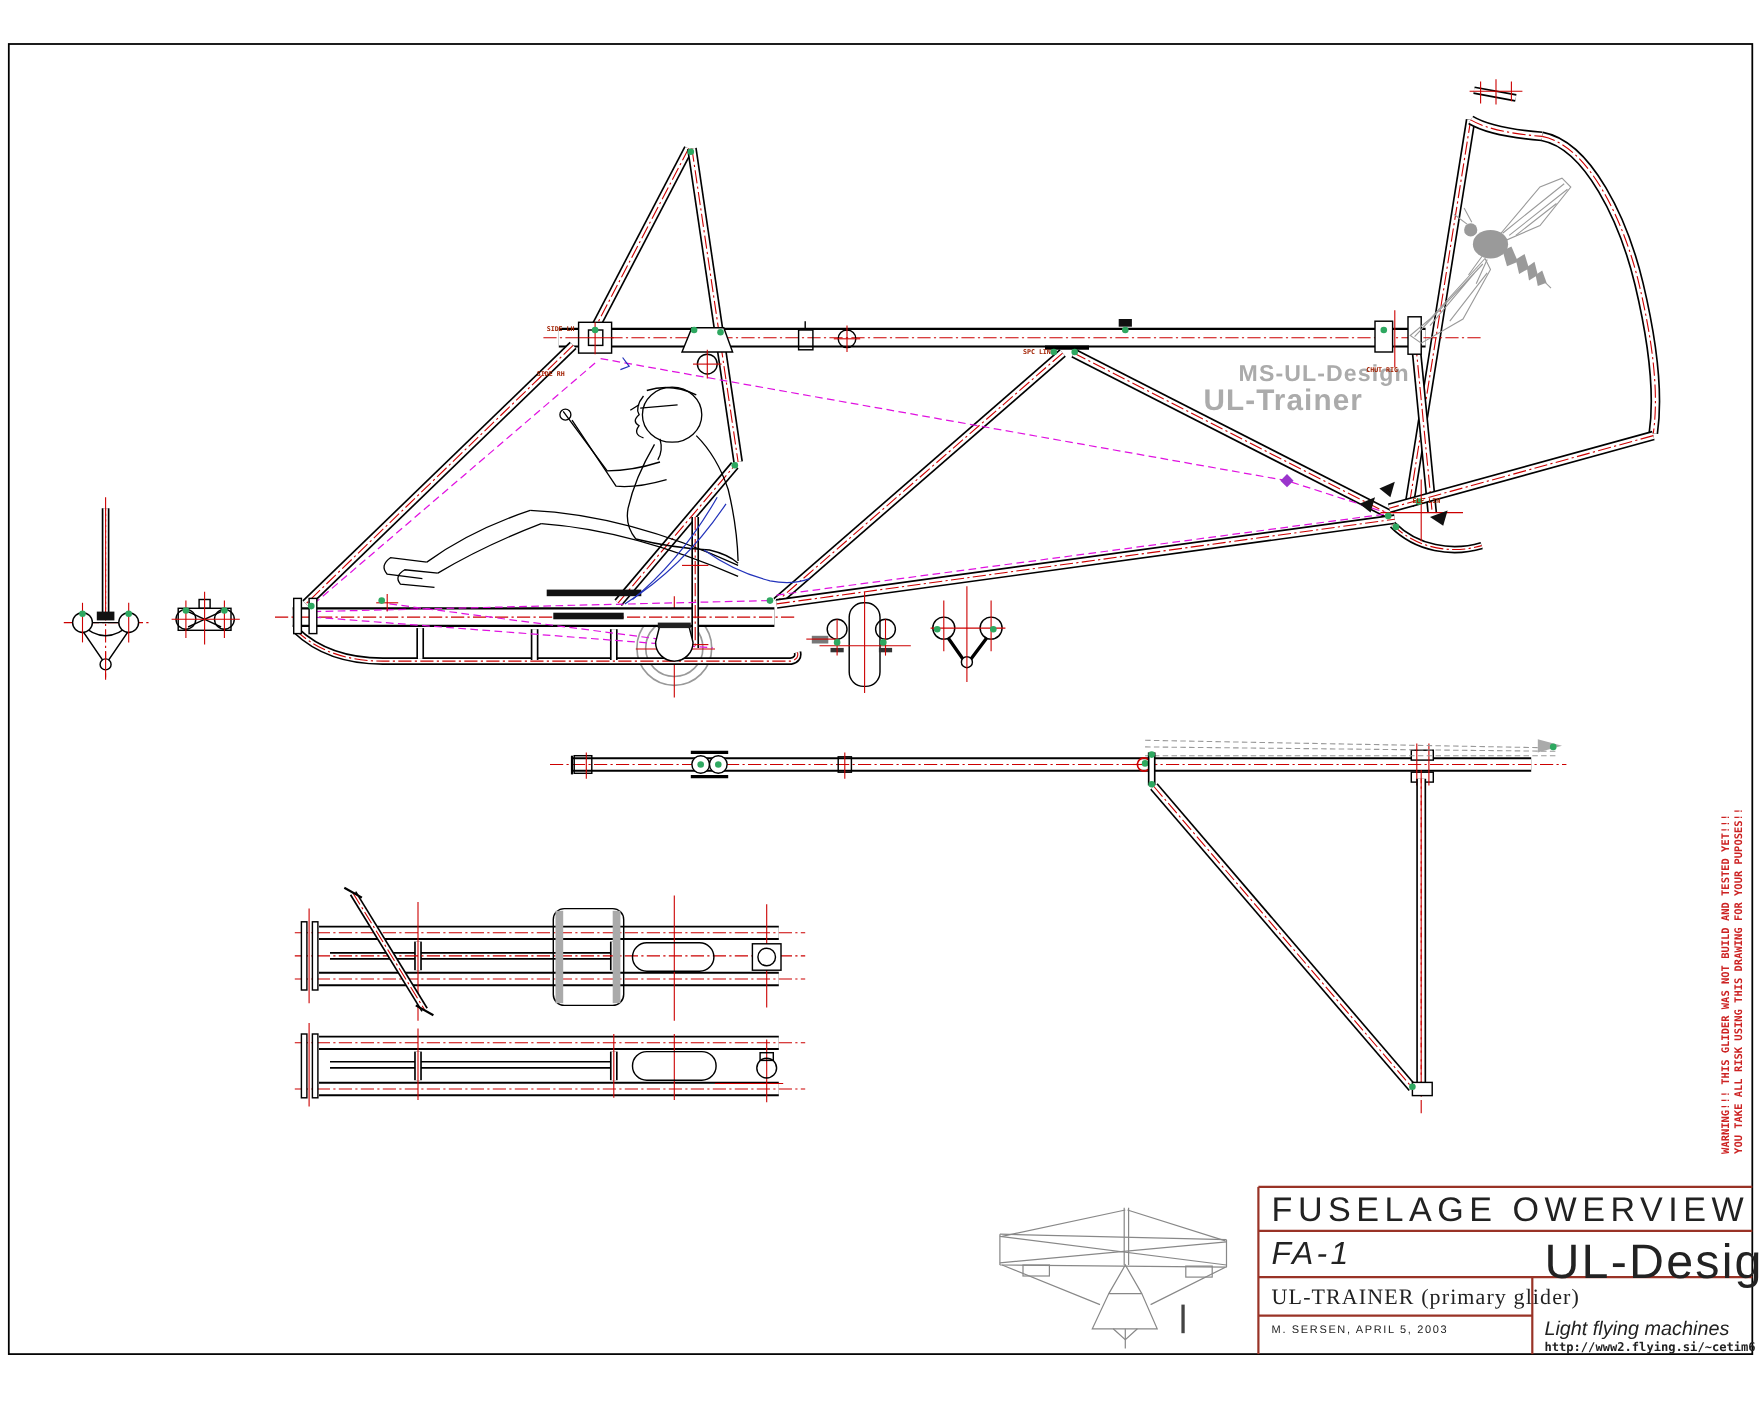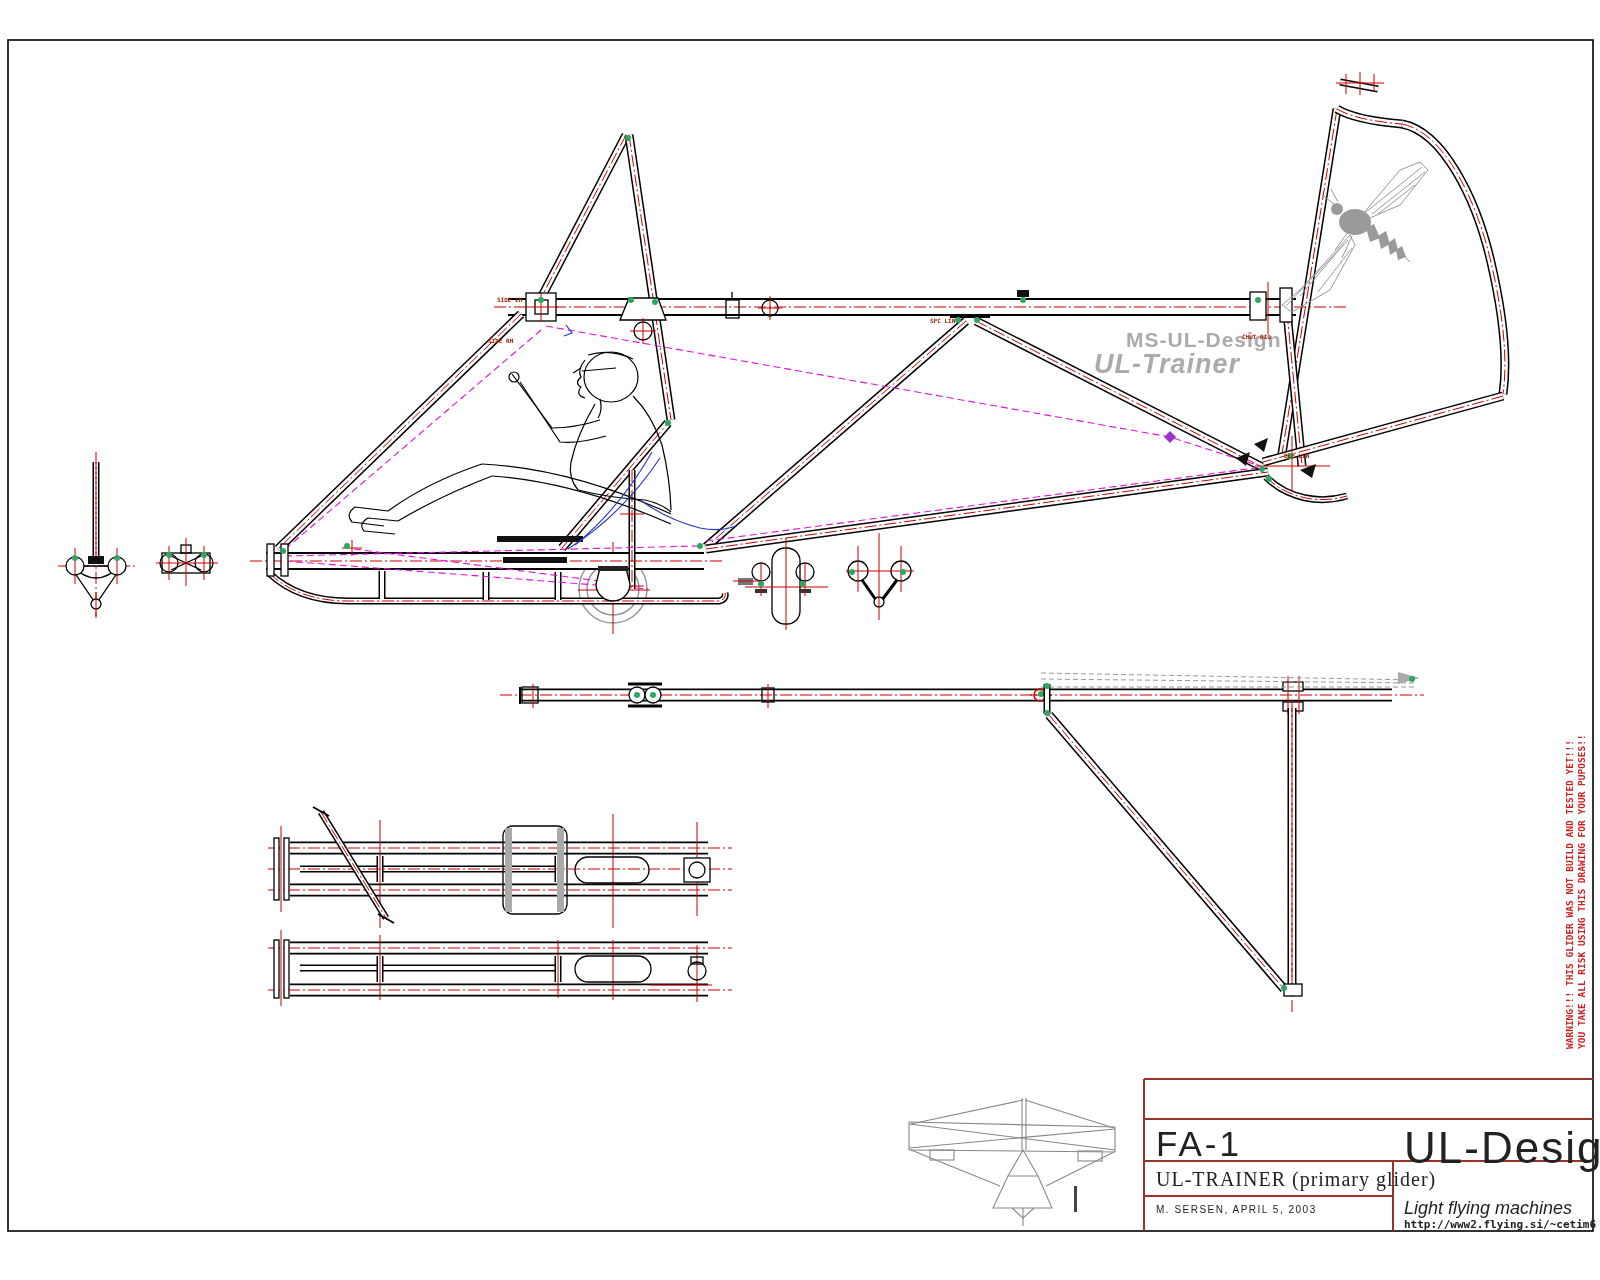--- a/index.html
+++ b/index.html
@@ -28,24 +28,24 @@
   .gd{stroke:#999;stroke-width:1;fill:none;stroke-dasharray:5 3;}
   .f{stroke:#888;stroke-width:1.1;fill:none;}
   .p{stroke:#000;stroke-width:1.2;fill:none;}
   .b{stroke:#2333bb;stroke-width:1.1;fill:none;}
   .w{stroke:#9a9a9a;stroke-width:1;fill:none;}
   .wf{fill:#9a9a9a;stroke:none;}
 
   
   .wm{color:#ababab;font-weight:bold;letter-spacing:1px;}
   #wm1{left:1094px;top:328px;font-size:21px;margin-left:32px;}
-  #wm2{left:1094px;top:349px;font-size:27px;font-style:italic;}
+  #wm2{left:1094px;top:349px;font-size:27px;}
   .tbt{color:#222;}
   #tb-title{left:1156px;top:1082px;font-size:31px;letter-spacing:5px;}
-  #tb-num{left:1156px;top:1124px;font-size:35px;letter-spacing:3px;}
+  #tb-num{left:1156px;top:1124px;font-size:29px;letter-spacing:3px;font-style:italic;}
   #tb-proj{left:1156px;top:1168px;font-size:20px;letter-spacing:1px;font-family:Liberation Serif, serif;}
   #tb-auth{left:1156px;top:1204px;font-size:10px;letter-spacing:1.5px;}
   #tb-co{left:1404px;top:1123px;font-size:44px;letter-spacing:2px;}
   #tb-tag{left:1404px;top:1198px;font-size:18px;font-style:italic;}
   #tb-url{left:1404px;top:1218px;font-size:11px;font-weight:bold;font-family:"DejaVu Sans Mono",monospace;}
   #warning{left:1564px;top:1049px;transform:rotate(-90deg);transform-origin:0 0;
            width:292px;color:#cc2222;font:bold 9.5px "DejaVu Sans Mono",monospace;line-height:12px;}
   .plabel{font:bold 6px "DejaVu Sans Mono",monospace;color:#a12000;}
   #lb1{left:497px;top:296px;} #lb2{left:488px;top:337px;} #lb3{left:930px;top:317px;}
   #lb4{left:1242px;top:333px;} #lb5{left:1284px;top:452px;}
@@ -466,20 +466,21 @@
 </svg>
 
   <div id="wm1" class="abs wm">MS-UL-Design</div>
   <div id="wm2" class="abs wm">UL-Trainer</div>
 
   <div id="warning" class="abs">
     <div>WARNING!!! THIS GLIDER WAS NOT BUILD AND TESTED YET!!!</div>
     <div>YOU TAKE ALL RISK USING THIS DRAWING FOR YOUR PUPOSES!!</div>
   </div>
 
+  <div id="tb-title" class="abs tbt">FUSELAGE OWERVIEW</div>
   <div id="tb-num" class="abs tbt">FA-1</div>
   <div id="tb-proj" class="abs tbt">UL-TRAINER (primary glider)</div>
   <div id="tb-auth" class="abs tbt">M. SERSEN, APRIL 5, 2003</div>
   <div id="tb-co" class="abs tbt">UL-Design</div>
   <div id="tb-tag" class="abs tbt">Light flying machines</div>
   <div id="tb-url" class="abs tbt">http://www2.flying.si/~cetim6</div>
 
   <div id="lb1" class="abs plabel">SIDE LH</div>
   <div id="lb2" class="abs plabel">SIDE RH</div>
   <div id="lb3" class="abs plabel">SPC LIN</div>

